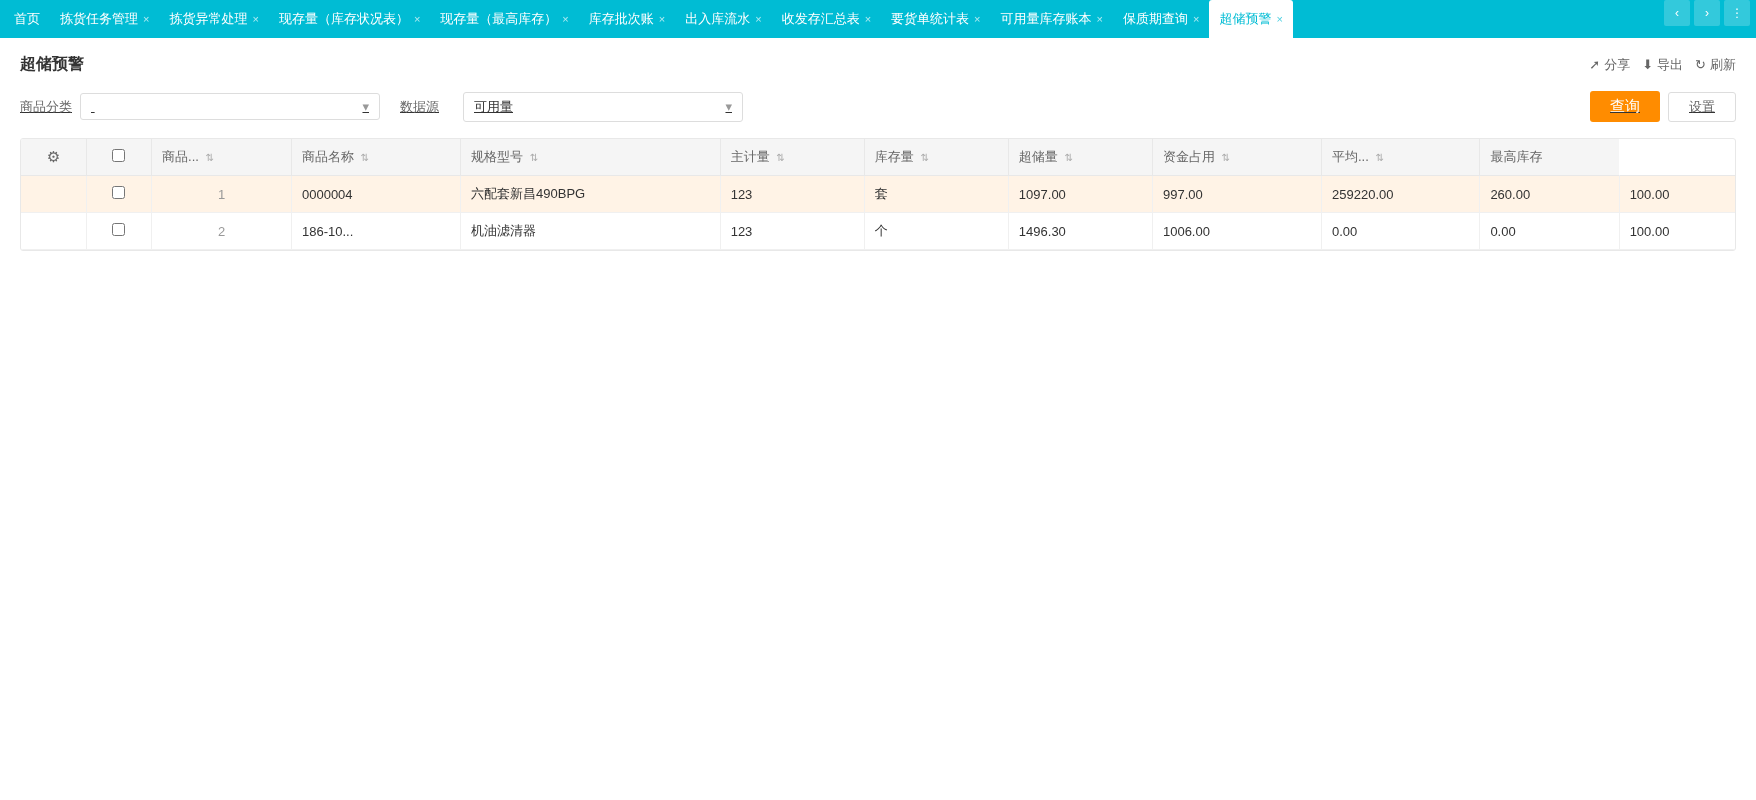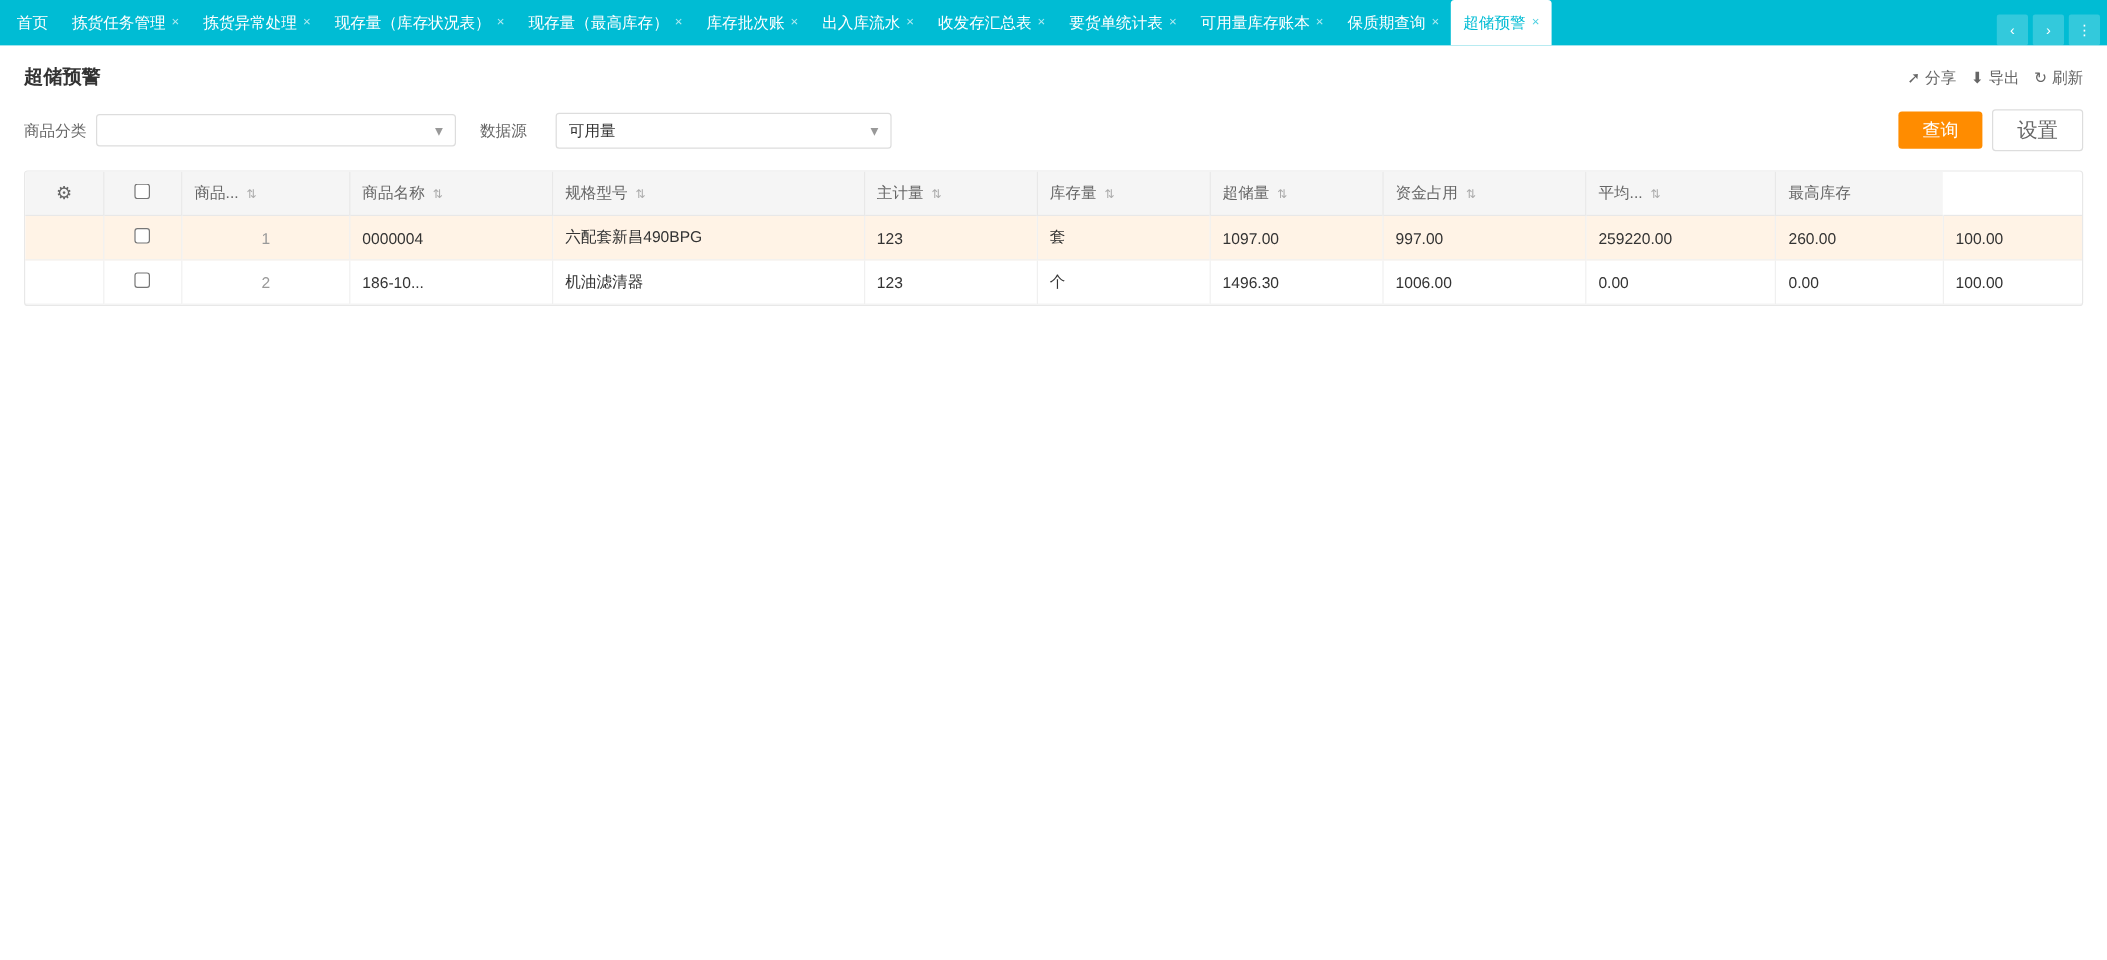--- a/index.html
+++ b/index.html
@@ -1,21 +1,21 @@
 <!DOCTYPE html>
 <html><head>
   <meta charset="utf-8">
   <style>
     * { box-sizing: border-box; margin: 0; padding: 0; }
     body { font-family: 'Microsoft YaHei', Arial, sans-serif; font-size: 13px; background: #f5f5f5; color: #333; }
 
     
     .nav-bar {
       display: flex;
-      align-items: flex-end;
+      align-items: flex-start;
       background: #00bcd4;
       height: 38px;
       padding: 0 4px;
       overflow: hidden;
       white-space: nowrap;
     }
     .nav-item {
       display: inline-flex;
       align-items: center;
       padding: 0 10px;
@@ -85,20 +85,21 @@
       background: none;
       border: none;
     }
 
     
     .filter-row {
       display: flex;
       align-items: center;
       gap: 20px;
       margin-bottom: 16px;
+      text-decoration: underline;
     }
     .filter-group {
       display: flex;
       align-items: center;
       gap: 8px;
     }
     .filter-label {
       color: #666;
       font-size: 13px;
       white-space: nowrap;
@@ -137,21 +138,21 @@
       padding: 6px 20px;
       font-size: 15px;
       cursor: pointer;
     }
     .btn-settings {
       background: #fff;
       color: #666;
       border: 1px solid #ddd;
       border-radius: 3px;
       padding: 5px 20px;
-      font-size: 17px;
+      font-size: 13px;
       cursor: pointer;
     }
 
     
     .table-container {
       border: 1px solid #e8e8e8;
       border-radius: 3px;
       overflow: hidden;
     }
     table {

